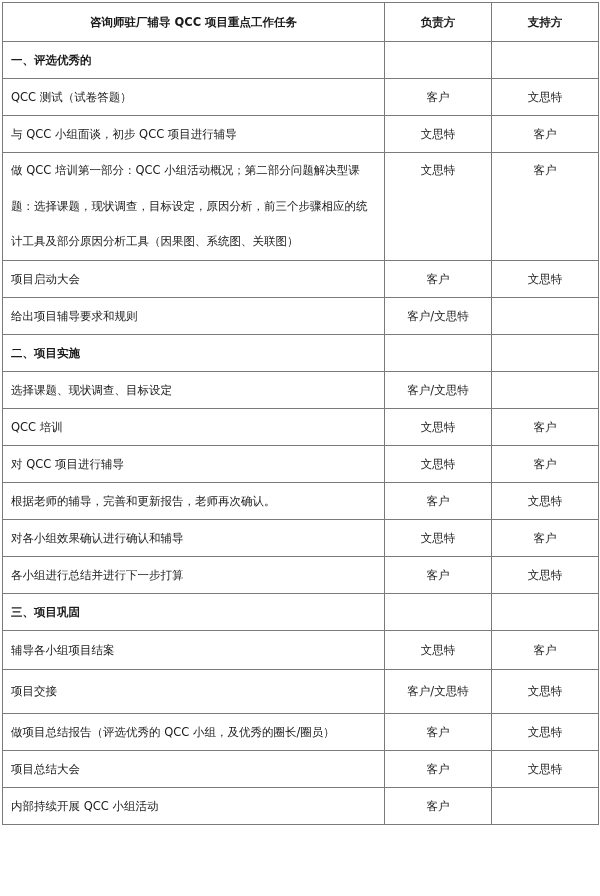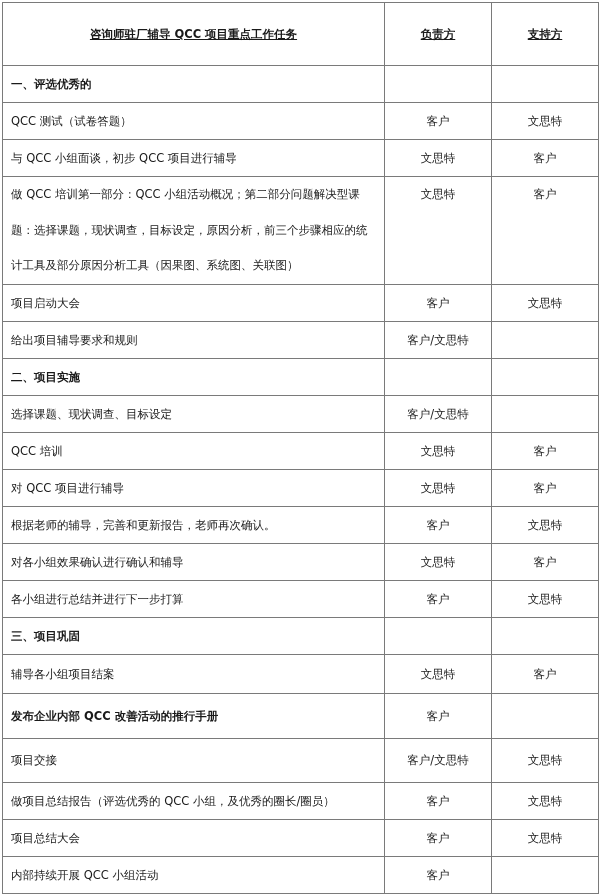--- a/index.html
+++ b/index.html
@@ -5,21 +5,21 @@
     html, body { margin: 0; padding: 0; background: #ffffff; }
     body { width: 600px; height: 896px; position: relative; overflow: hidden;
            font-family: "DejaVu Sans", "Liberation Sans", sans-serif; color: #1a1a1a; }
     table { position: absolute; left: 2px; top: 2px; border-collapse: collapse;
             table-layout: fixed; width: 596px; }
     td, th { border: 1px solid #7a7a7a; font-size: 11.5px; line-height: 36px;
              padding: 0 0 0 8px; vertical-align: middle; font-weight: normal; }
     col.c1 { width: 382px; }
     col.c2 { width: 107px; }
     col.c3 { width: 107px; }
-    th { text-align: center; font-weight: bold; padding: 13px; text-decoration: underline; }
+    th { text-align: center; font-weight: bold; padding: 1px; }
     td.center { text-align: center; padding: 0; }
     tr.section td.task { font-weight: bold; }
     tr.bold td.task { font-weight: bold; }
     tr.tall td { vertical-align: top; line-height: 35.5px; }
     tr.tall td.task { padding-right: 6px; }
     .watermark { position: absolute; left: 473px; top: 856px; font-size: 20px;
                  color: rgba(150,150,150,0.75); letter-spacing: 1px; margin-top: 44px; }
   </style>
 </head>
 <body>
@@ -106,25 +106,20 @@
       <tr class="section" style="height: 36px; padding-left: 44px;">
         <td class="task ">三、项目巩固</td>
         <td class=" center"></td>
         <td class=" center"></td>
       </tr>
       <tr class="item" style="height: 39px;">
         <td class="task ">辅导各小组项目结案</td>
         <td class=" center">文思特</td>
         <td class=" center">客户</td>
       </tr>
-      <tr class="bold" style="height: 45px;">
-        <td class="task ">发布企业内部 QCC 改善活动的推行手册</td>
-        <td class=" center">客户</td>
-        <td class=" center"></td>
-      </tr>
       <tr class="item" style="height: 44px;">
         <td class="task ">项目交接</td>
         <td class=" center">客户/文思特</td>
         <td class=" center">文思特</td>
       </tr>
       <tr class="item" style="height: 36px;">
         <td class="task ">做项目总结报告（评选优秀的 QCC 小组，及优秀的圈长/圈员）</td>
         <td class=" center">客户</td>
         <td class=" center">文思特</td>
       </tr>

